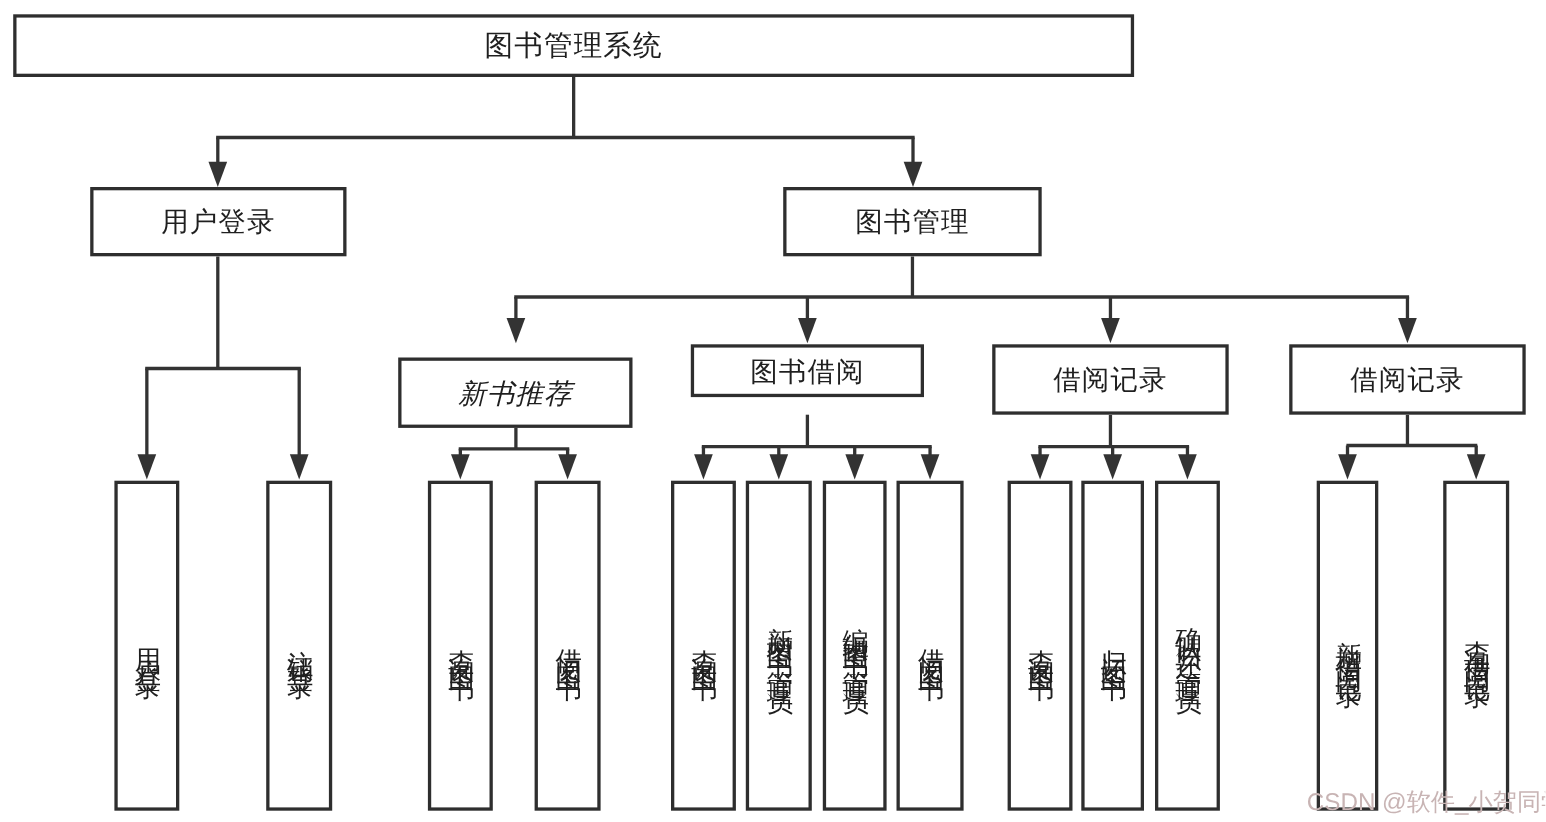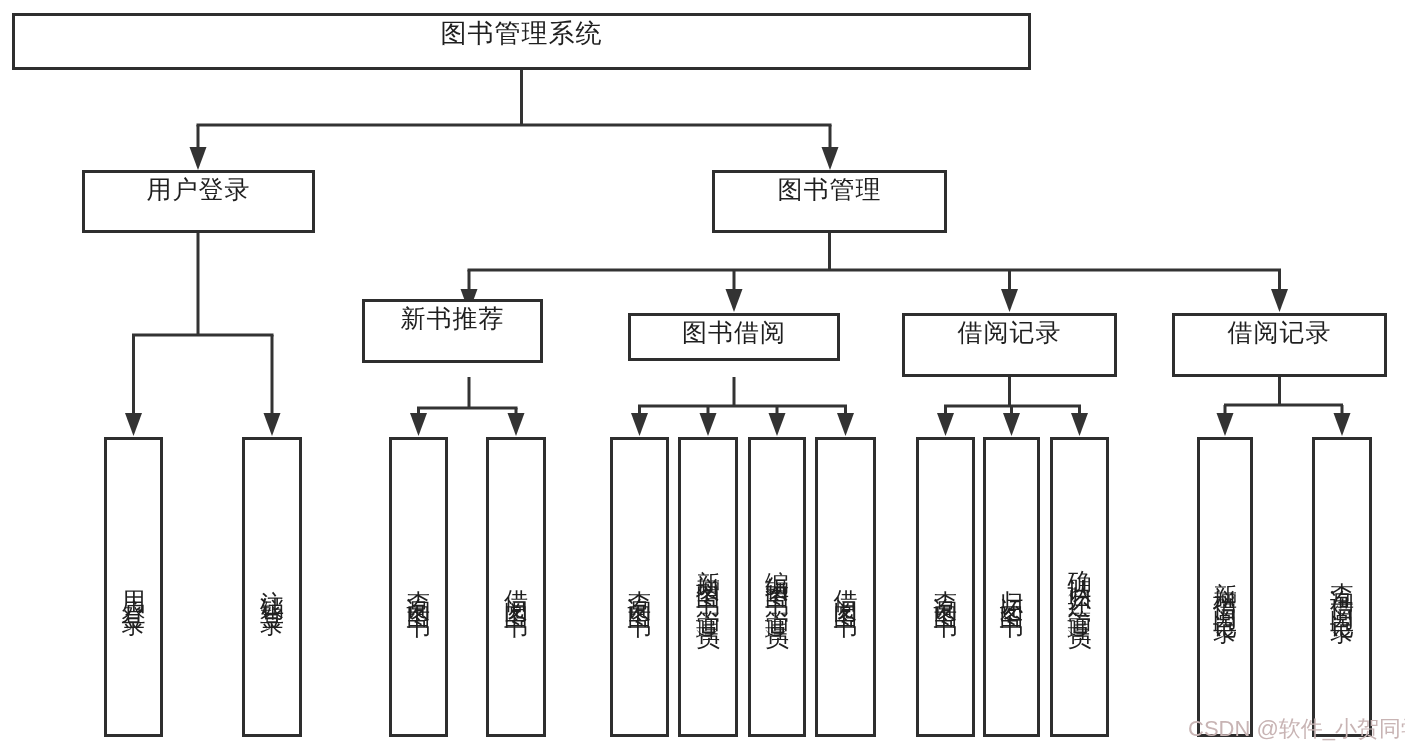--- a/index.html
+++ b/index.html
@@ -15,21 +15,21 @@
     position: absolute;
     left: 0; top: 0;
     width: 1405px; height: 747px;
   }
   .hbox {
     position: absolute;
     box-sizing: border-box;
     border: 3px solid #2e2e2e;
     background: #ffffff;
     display: flex;
-    align-items: flex-start;
+    align-items: center;
     justify-content: center;
     font-size: 25px;
     color: #1f1f1f;
     letter-spacing: 1px;
     white-space: nowrap;
   }
   .vbox {
     position: absolute;
     box-sizing: border-box;
     border: 3px solid #2e2e2e;
@@ -131,21 +131,21 @@
     <span>图书管理系统</span>
   </div>
 
   <div class="hbox" style="left:82px; top:170px; width:233px; height:63px;">
     <span>用户登录</span>
   </div>
   <div class="hbox" style="left:712px; top:170px; width:235px; height:63px;">
     <span>图书管理</span>
   </div>
 
-  <div class="hbox" style="left:362px; top:299px; width:181px; height:64px;">
+  <div class="hbox" style="left:362px; top:325px; width:213px; height:64px;font-style:italic;">
     <span>新书推荐</span>
   </div>
   <div class="hbox" style="left:628px; top:313px; width:212px; height:48px;">
     <span>图书借阅</span>
   </div>
   <div class="hbox" style="left:902px; top:313px; width:215px; height:64px;">
     <span>借阅记录</span>
   </div>
   <div class="hbox" style="left:1172px; top:313px; width:215px; height:64px;">
     <span>借阅记录</span>

